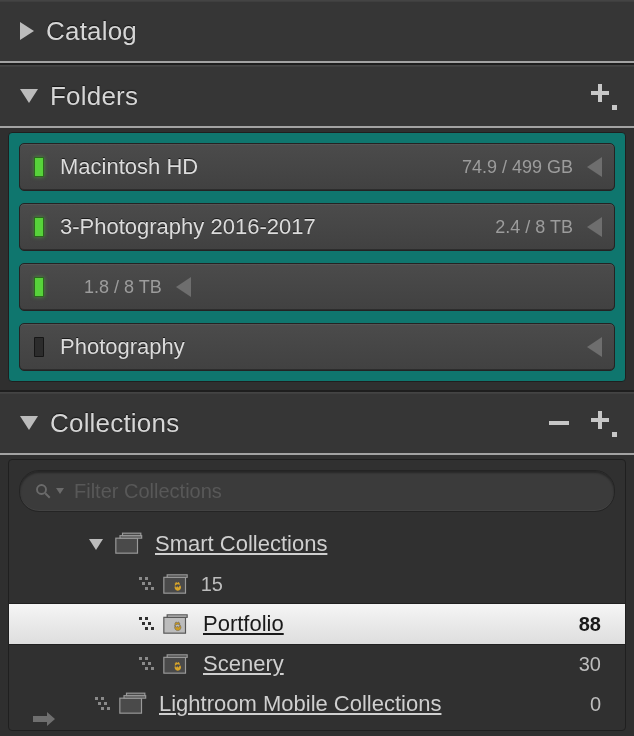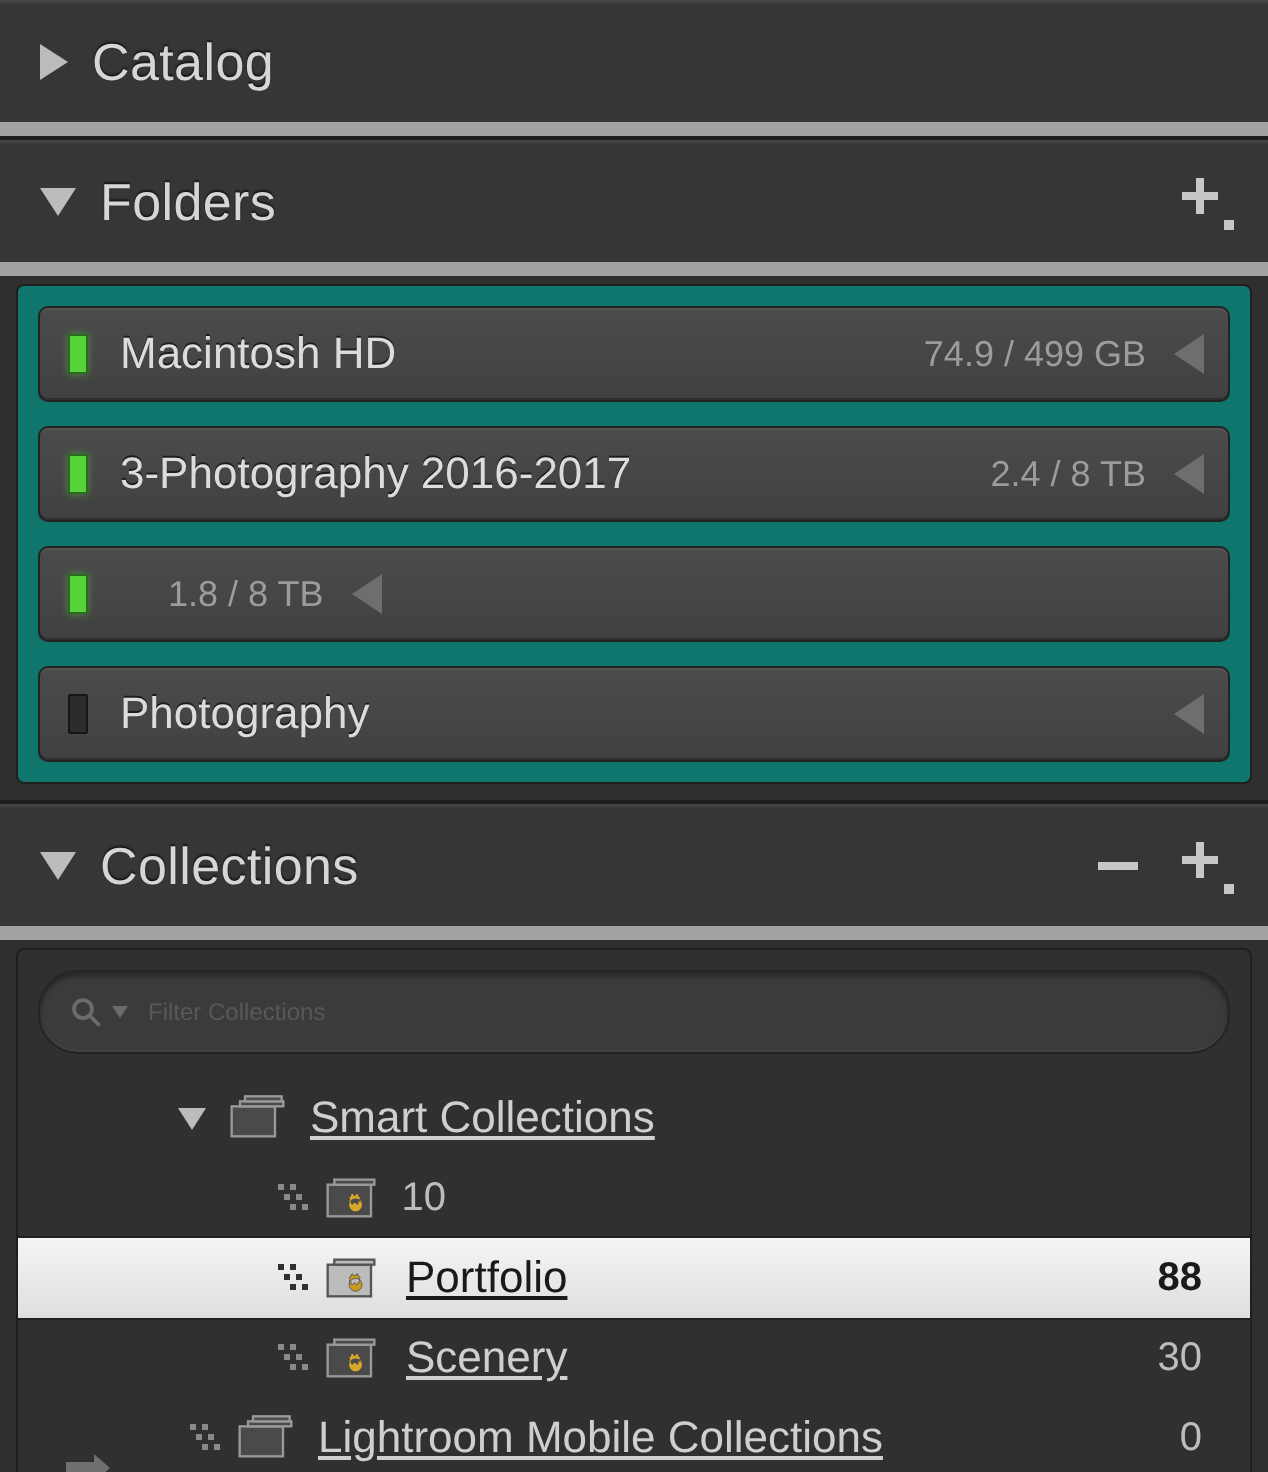--- a/index.html
+++ b/index.html
@@ -21,21 +21,21 @@
 
   
 
   .section-header {
     display: flex;
     align-items: center;
     height: 60px;
     padding: 0 16px 0 20px;
     background: #363636;
     border-top: 1px solid #444;
-    border-bottom: 7px solid #a3a3a3;
+    border-bottom: 2px solid #a3a3a3;
     box-shadow: inset 0 1px 0 #3f3f3f;
   }
   .section-title {
     flex: 1;
     font-size: 26px;
     font-weight: 400;
     color: #d6d6d6;
     letter-spacing: 0.2px;
     text-shadow: 0 -1px 1px rgba(0,0,0,0.6);
     padding-left: 12px;
@@ -193,21 +193,21 @@
     border-left: 4px solid transparent;
     border-right: 4px solid transparent;
     border-top: 6px solid #6b6b6b;
   }
   .filter-input {
     flex: 1;
     margin-left: 8px;
     background: transparent;
     border: none;
     outline: none;
-    font-size: 12px;
+    font-size: 20px;
     color: #bfbfbf;
   }
   .filter-input::placeholder { color: #585858; }
 
   .tree-row {
     display: flex;
     align-items: center;
     height: 40px;
     font-size: 22px;
     padding-right: 14px;
@@ -364,21 +364,21 @@
           <span></span>
           <span></span>
           <span></span>
           <span></span>
         </span>
       <svg class="coll-icon" viewBox="0 0 36 28">
         <rect x="1" y="6" width="26" height="19"></rect>
         <rect x="5" y="3" width="24" height="3"></rect>
         <path class="gear" d="M25 15 a7 7 0 1 0 0.01 0 M25 12 l1 -2 2 1 0 2 2 1 -1 2 1 2 -2 1 0 2 -2 1 -1 -2 -2 0 -1 2 -2 -1 0 -2 -2 -1 1 -2 -1 -2 2 -1 0 -2 2 -1 1 2z" transform="translate(4,6) scale(0.55)"></path>
       </svg>
-      <span class="count">10</span>
+      <span class="count">15</span>
     </div>
 
     <div class="tree-row indent-2 selected">
       <span class="drag">
           <span></span>
           <span></span>
           <span></span>
           <span></span>
           <span></span>
           <span></span>

